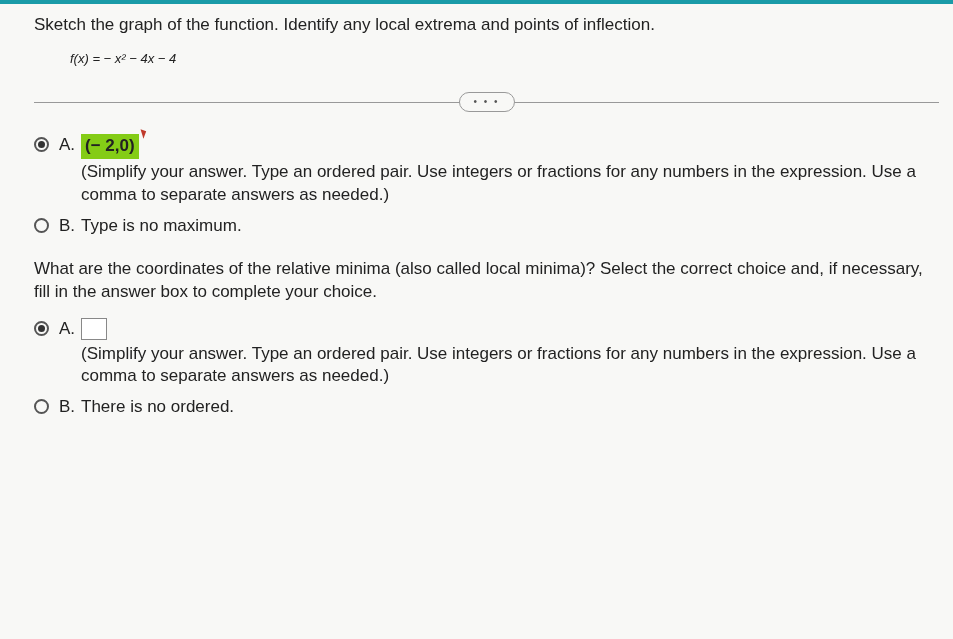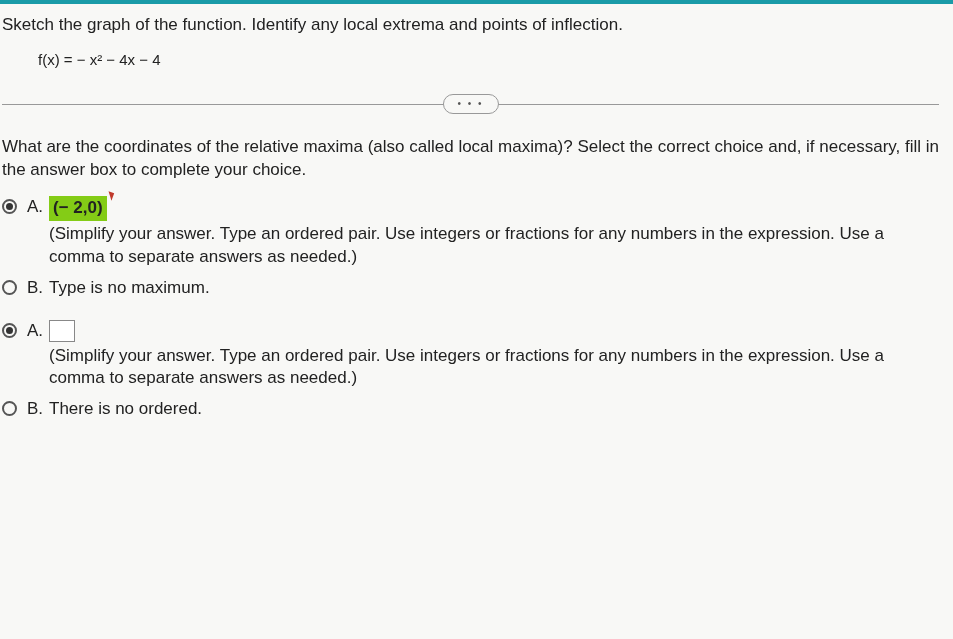--- a/index.html
+++ b/index.html
@@ -13,29 +13,31 @@
     overflow: hidden;
     position: relative;
   }
   .top-bar {
     height: 4px;
     background: #1a9ba8;
     width: 100%;
   }
   .content {
     padding: 10px 14px 0 2px;
+    margin-left: 32px;
   }
   .instruction {
     margin-bottom: 14px;
     line-height: 1.35;
   }
   .formula {
     margin-left: 36px;
     margin-bottom: 22px;
-    font-size: 15px;
+    font-size: 13px;
+    font-style: italic;
   }
   .separator-wrap {
     width: 100%;
     height: 28px;
     position: relative;
     margin-bottom: 18px;
   }
   .separator-line {
     position: absolute;
     top: 14px;
@@ -146,21 +148,20 @@
   <div class="formula">f(x) = − x² − 4x − 4</div>
 
   <div class="separator-wrap">
     <div class="separator-line"></div>
     <div class="collapse-btn">
       <span>• • •</span>
     </div>
   </div>
 
   <div class="question-block">
-    <div class="question-text">What are the coordinates of the relative maxima (also called local maxima)? Select the correct choice and, if necessary, fill in the answer box to complete your choice.</div>
 
     <div class="choice">
       <div class="radio selected"></div>
       <div class="choice-label">A.</div>
       <div class="choice-body">
         <span class="answer-highlight">
           <span>(− 2,0)</span>
           <span class="answer-marker"></span>
         </span>
         <div class="hint">(Simplify your answer. Type an ordered pair. Use integers or fractions for any numbers in the expression. Use a comma to separate answers as needed.)</div>
@@ -168,20 +169,21 @@
     </div>
 
     <div class="choice">
       <div class="radio"></div>
       <div class="choice-label">B.</div>
       <div class="choice-body">Type is no maximum.</div>
     </div>
   </div>
 
   <div class="question-block">
+    <div class="question-text">What are the coordinates of the relative minima (also called local minima)? Select the correct choice and, if necessary, fill in the answer box to complete your choice.</div>
 
     <div class="choice">
       <div class="radio selected"></div>
       <div class="choice-label">A.</div>
       <div class="choice-body">
         <span class="answer-box"><span></span></span>
         <div class="hint">(Simplify your answer. Type an ordered pair. Use integers or fractions for any numbers in the expression. Use a comma to separate answers as needed.)</div>
       </div>
     </div>
 

